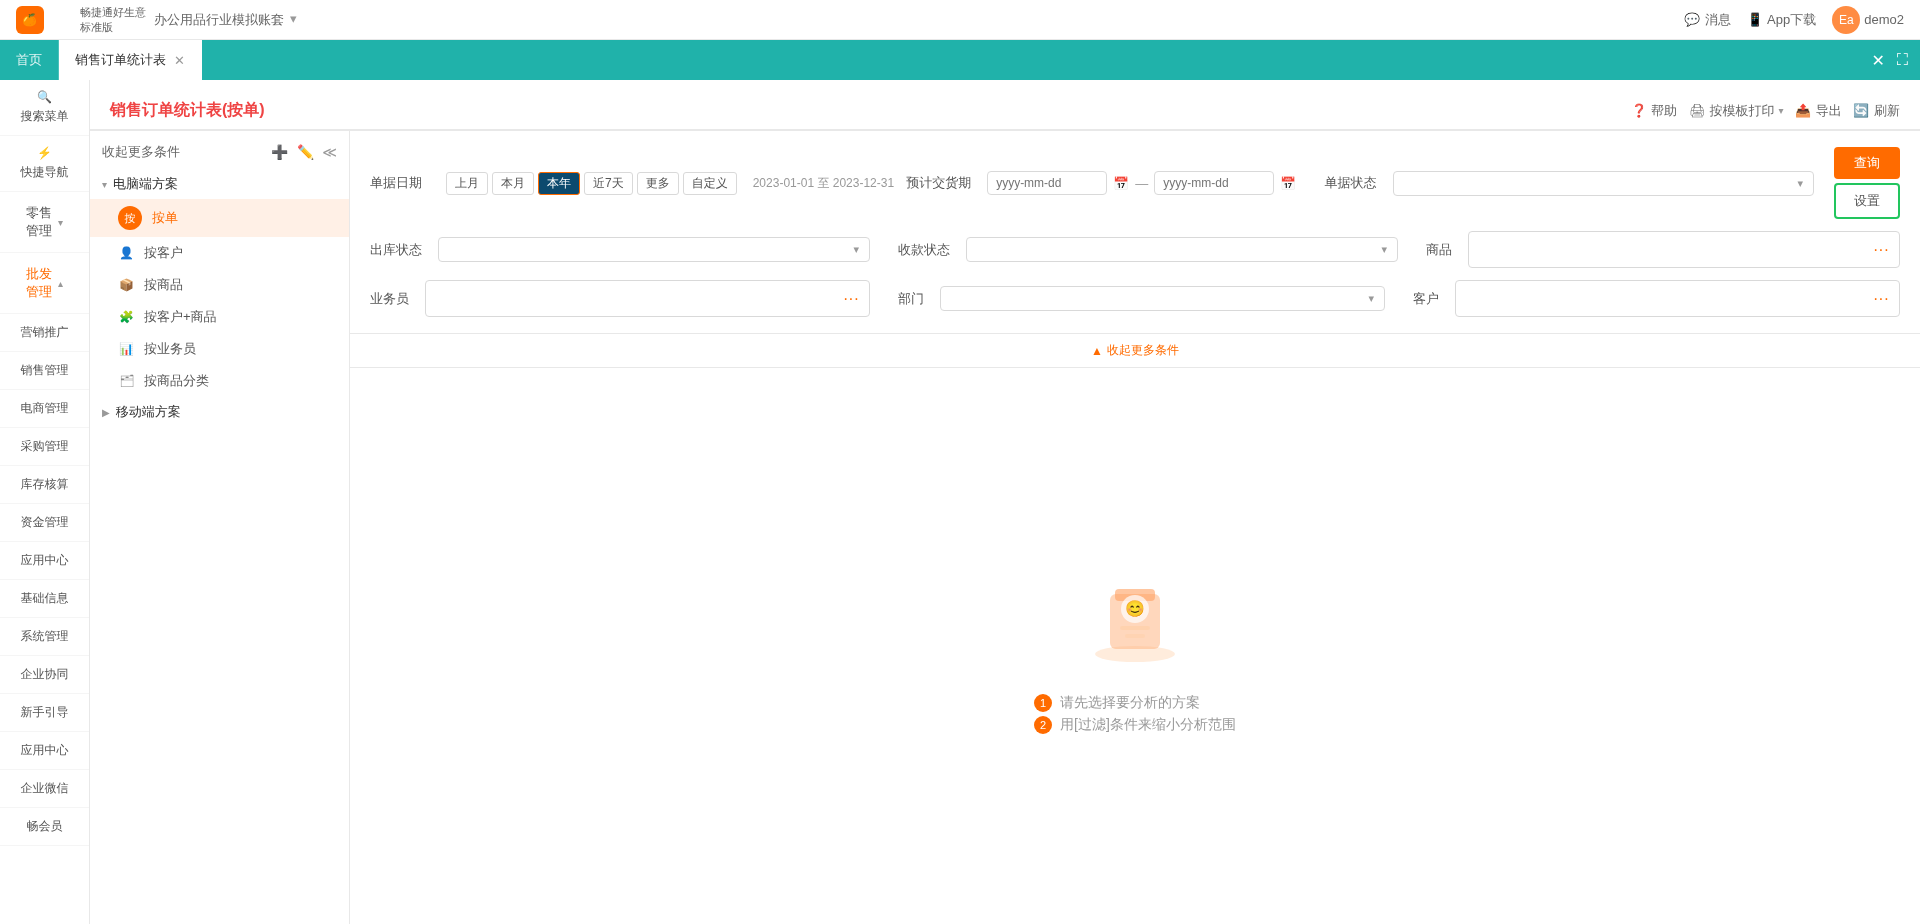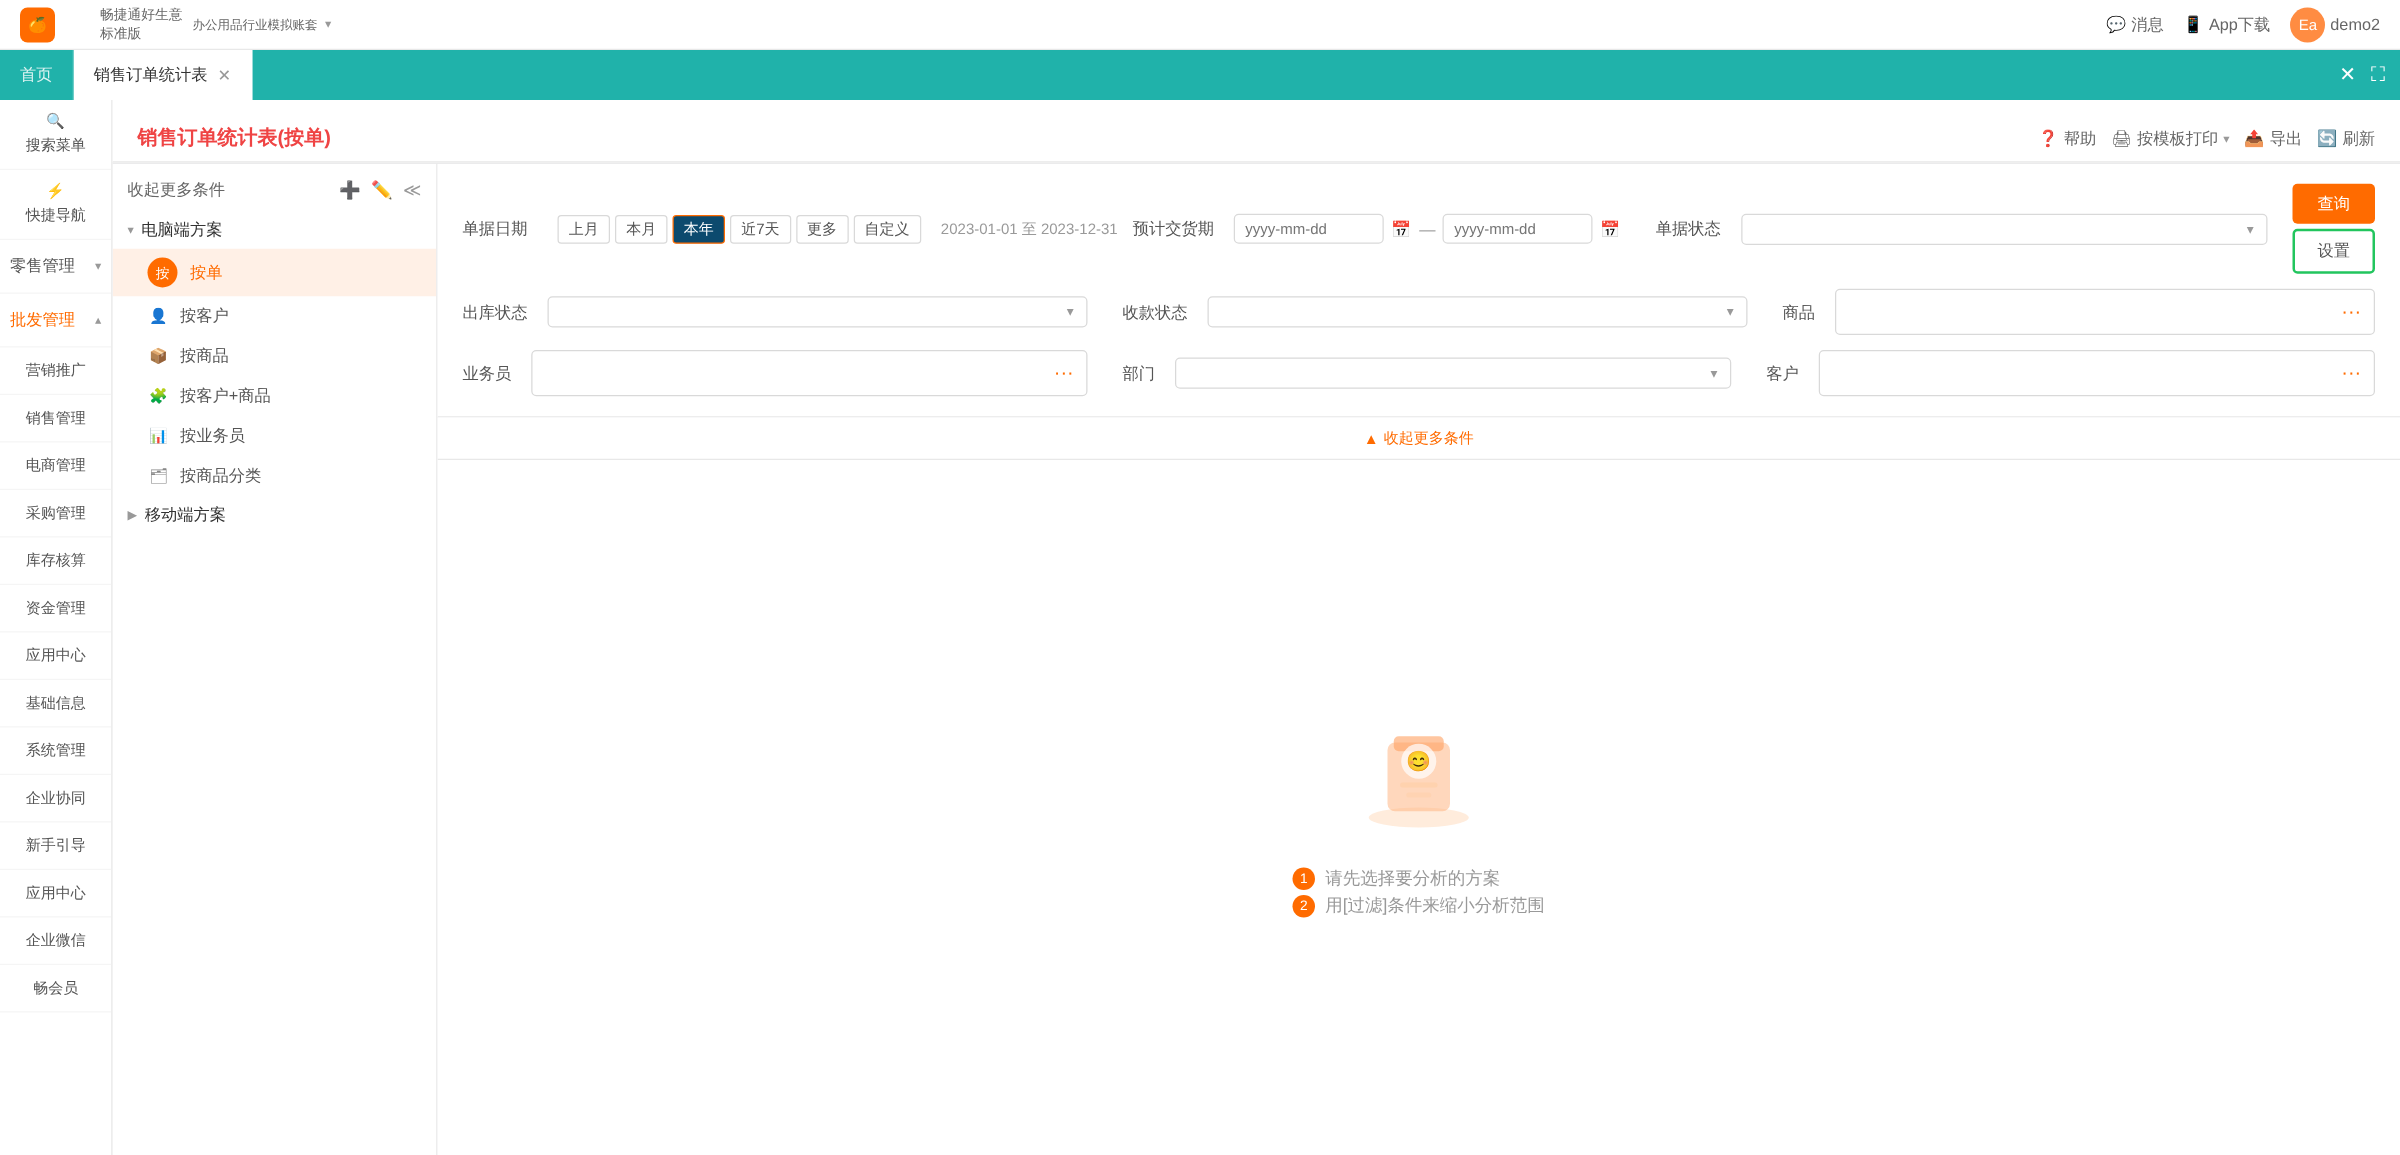--- a/index.html
+++ b/index.html
@@ -12,21 +12,21 @@
       display: flex;
       align-items: center;
       padding: 0 16px;
       border-bottom: 1px solid #e8e8e8;
       justify-content: space-between;
     }
     .topbar-left { display: flex; align-items: center; gap: 8px; }
     .logo-area { display: flex; align-items: center; gap: 6px; }
     .logo-icon { width: 28px; height: 28px; background: #ff6b00; border-radius: 6px; display: flex; align-items: center; justify-content: center; color: #fff; font-size: 12px; font-weight: bold; }
     .logo-text { font-size: 11px; color: #666; line-height: 1.3; margin-left: 30px; }
-    .breadcrumb-area { display: flex; align-items: flex-start; gap: 6px; font-size: 10px; color: #666; }
+    .breadcrumb-area { display: flex; align-items: flex-start; gap: 6px; font-size: 13px; color: #666; }
     .topbar-right { display: flex; align-items: center; gap: 16px; }
     .topbar-action { display: flex; align-items: center; gap: 4px; color: #666; cursor: pointer; font-size: 13px; }
     .user-avatar { width: 28px; height: 28px; border-radius: 50%; background: #ff8c42; display: flex; align-items: center; justify-content: center; color: #fff; font-size: 12px; }
 
     
     .tabbar {
       height: 40px;
       background: #20b2aa;
       display: flex;
       align-items: center;
@@ -280,21 +280,21 @@
       display: flex;
       flex-direction: column;
       align-items: center;
       padding: 10px 4px;
       cursor: pointer;
       font-size: 12px;
       color: #555;
       border-bottom: 1px solid #f5f5f5;
       gap: 4px;
     }
-    .sidebar-main-item.with-sub { flex-direction: row; justify-content: space-between; padding: 12px 8px; font-size: 13px; }
+    .sidebar-main-item.with-sub { flex-direction: row; justify-content: flex-end; padding: 12px 26px; font-size: 13px; }
     .sidebar-main-item.active { color: #ff6b00; }
     .sub-arrow { font-size: 10px; color: #999; }
 
     .top-area {
       background: #fff;
       border-bottom: 1px solid #e8e8e8;
     }
   </style>
 </head>
 <body>

